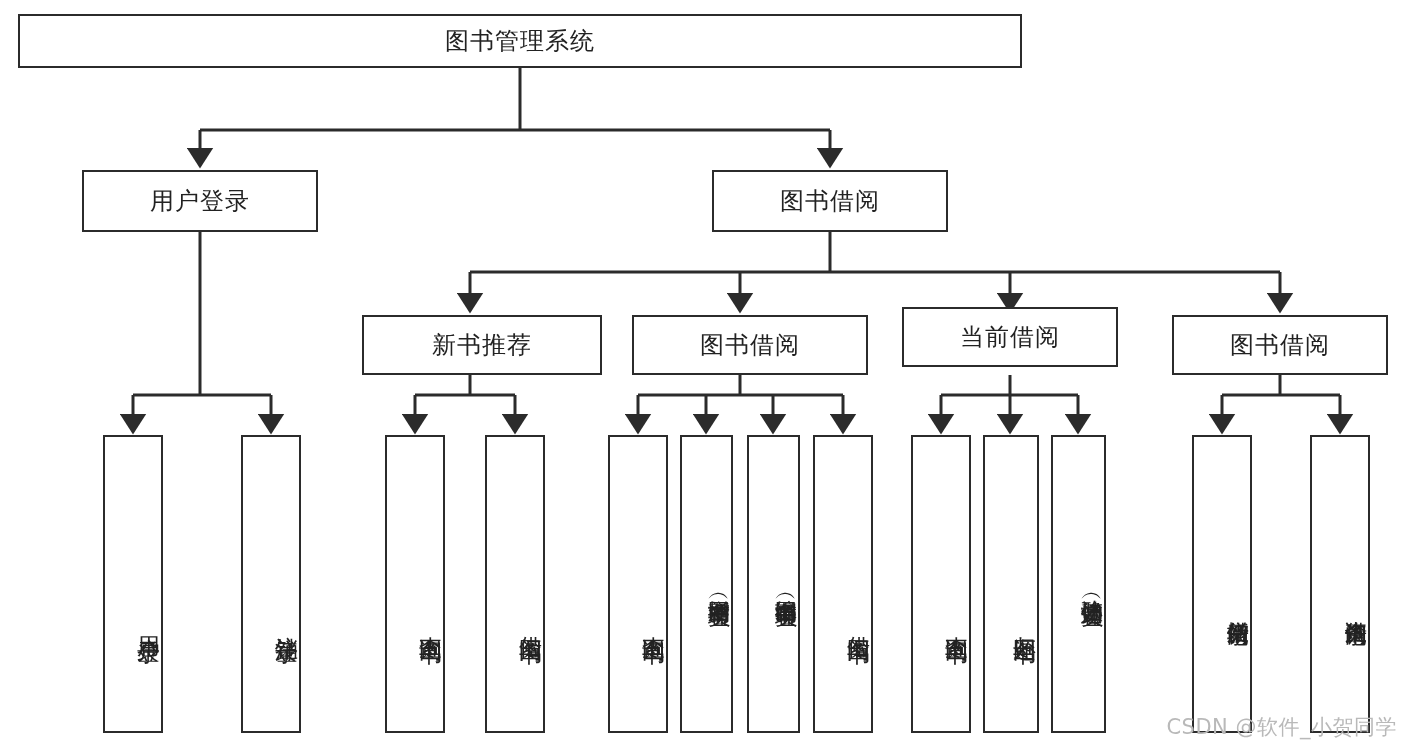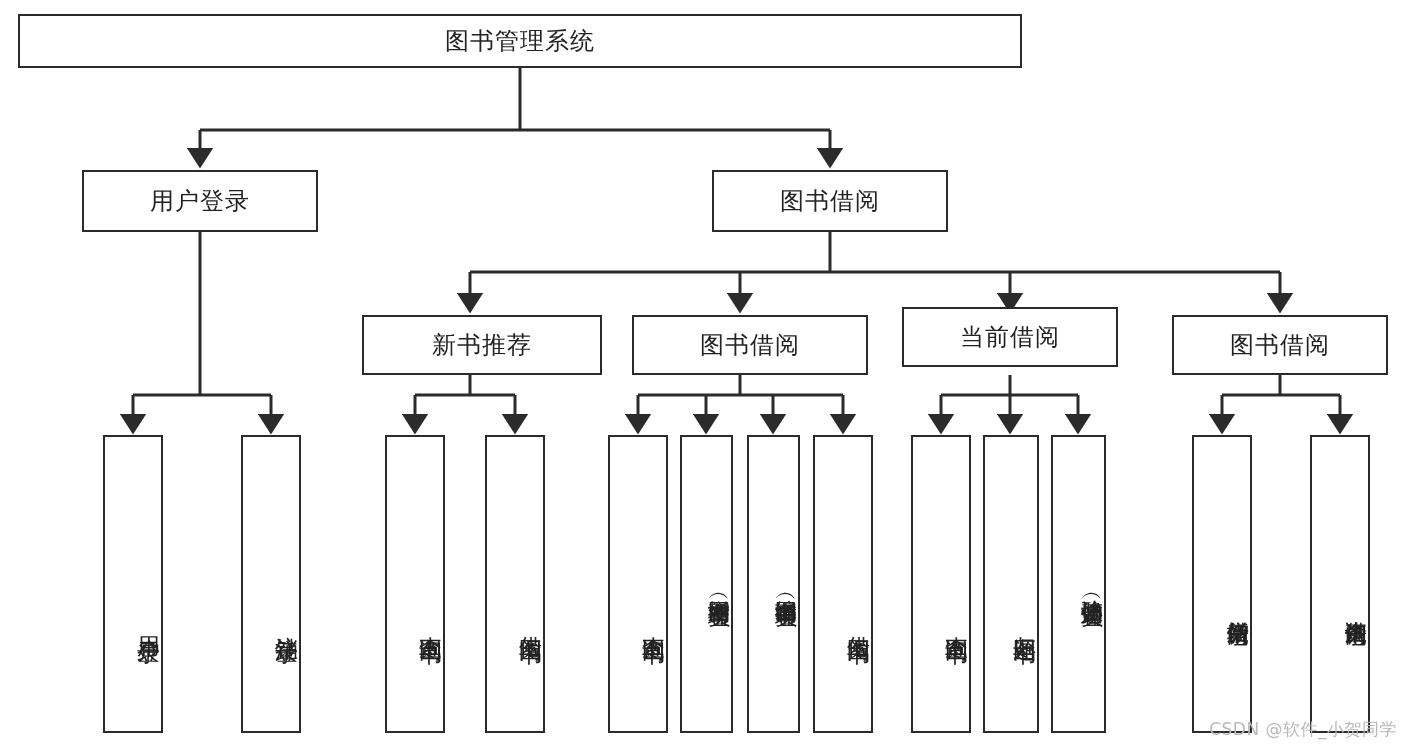--- a/index.html
+++ b/index.html
@@ -54,21 +54,21 @@
     font-size: 22px;
     letter-spacing: 1px;
   }
   .node-label {
     display: block;
   }
   .watermark {
     position: absolute;
     right: 8px;
     bottom: 6px;
-    font-size: 17px;
+    font-size: 21px;
     color: #b9b9b9;
     white-space: nowrap;
     letter-spacing: 0.5px;
   }
 </style>
 </head>
 <body>
 
 <div id="diagram-root">
 

